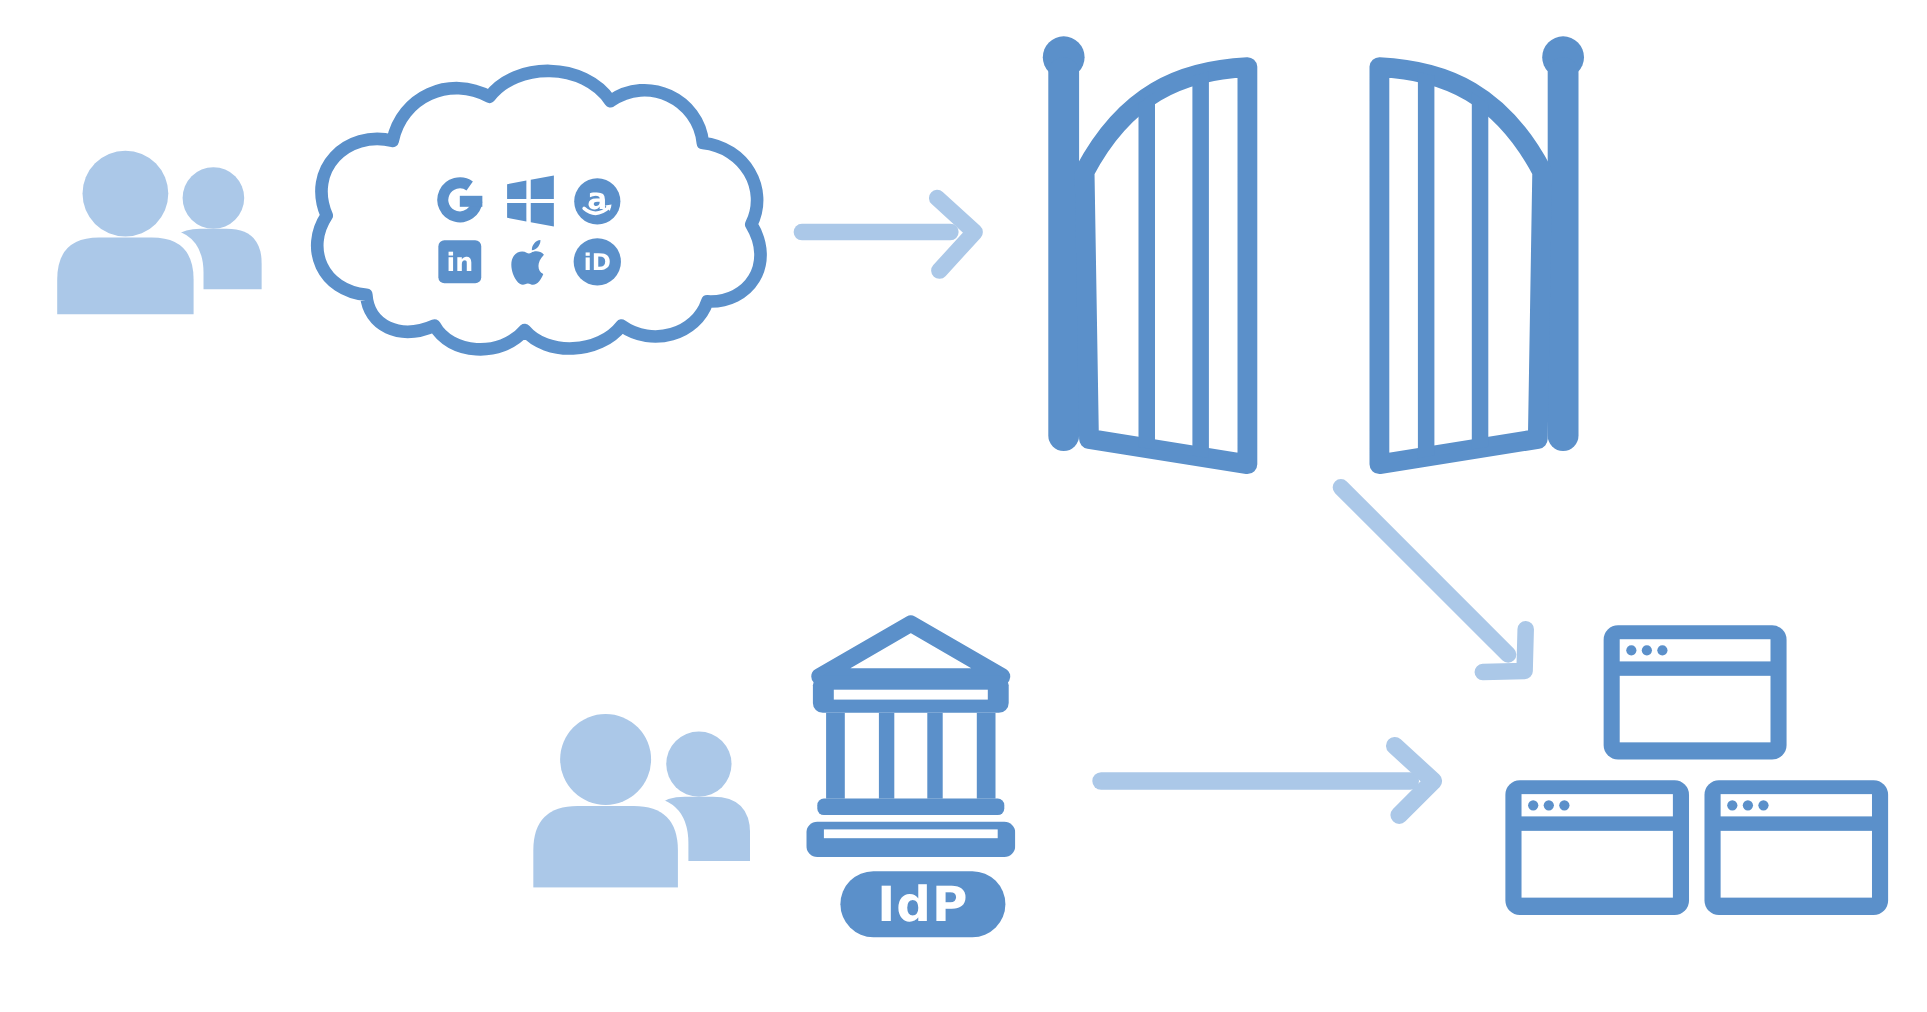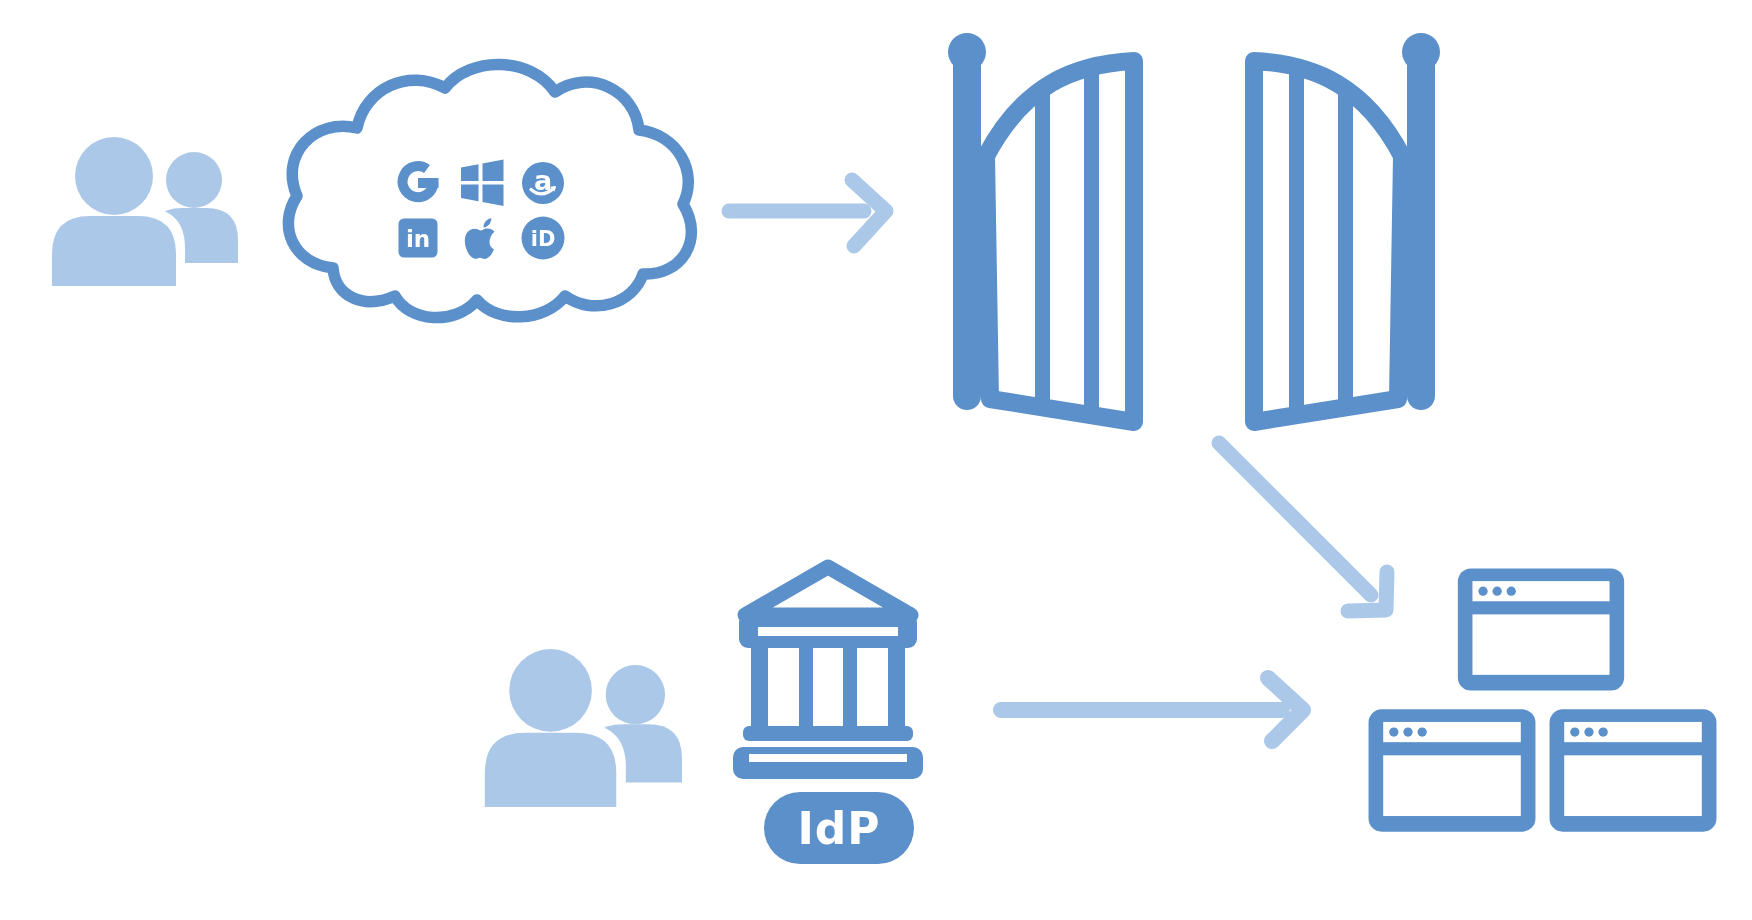--- a/index.html
+++ b/index.html
@@ -1,21 +1,21 @@
 <!DOCTYPE html>
 <html><head>
 <meta charset="utf-8">
 <style>
   html,body{margin:0;padding:0;background:#ffffff;}
   .canvas{position:relative;width:1752px;height:920px;background:#ffffff;overflow:hidden;
           font-family:"DejaVu Sans","Liberation Sans",sans-serif;}
   .abs{position:absolute;}
   .overlay{position:absolute;left:0;top:0;pointer-events:none;}
   .defs-svg{position:absolute;width:0;height:0;overflow:hidden;}
-  .pill{position:absolute;left:764px;top:792px;width:150px;height:72px;border-radius:38px;
+  .pill{position:absolute;left:764px;top:792px;width:150px;height:60px;border-radius:38px;
         background:#5b90ca;display:flex;align-items:center;justify-content:center;}
   .pill span{color:#ffffff;font-size:44px;font-weight:700;letter-spacing:1px;
              font-family:"DejaVu Sans","Liberation Sans",sans-serif;}
   .logo-text{font-family:"DejaVu Sans","Liberation Sans",sans-serif;font-weight:700;fill:#ffffff;}
 </style>
 </head>
 <body>
 
 <div class="canvas">
 

